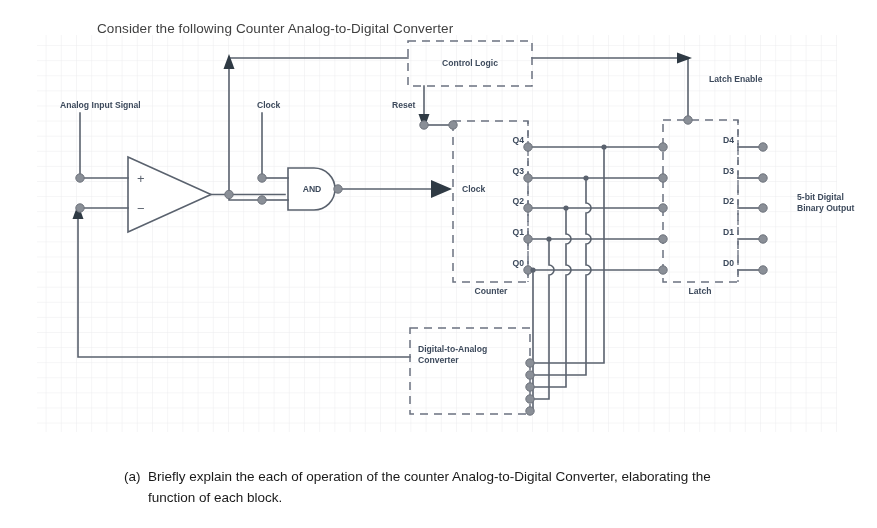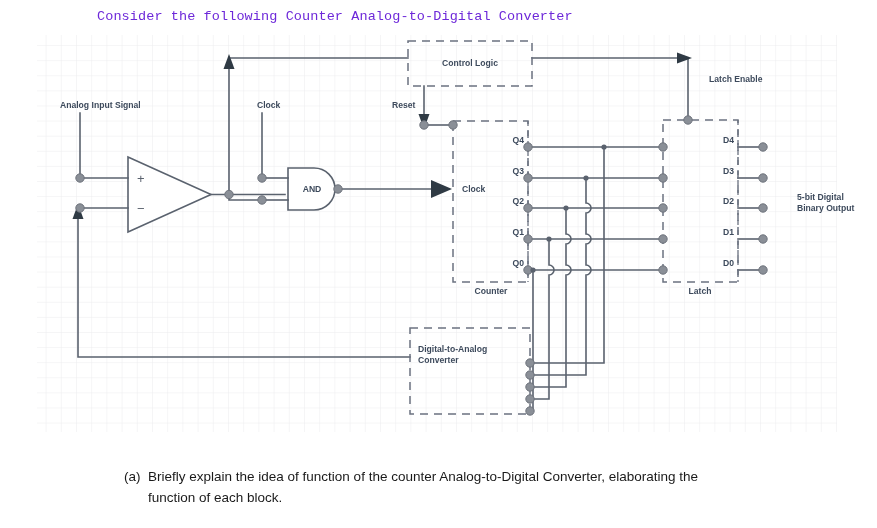--- a/index.html
+++ b/index.html
@@ -4,22 +4,22 @@
 <style>
   html,body{margin:0;padding:0;}
   body{
     width:877px;height:528px;background:#ffffff;
     font-family:"Liberation Sans",sans-serif;
     color:#000;overflow:hidden;position:relative;
   }
   #root{position:absolute;left:0;top:0;width:877px;height:528px;}
 
   .prompt-title{
-    position:absolute;left:97px;top:9px;
-    font-size:13.5px;color:#6d28d9;letter-spacing:.1px;white-space:nowrap;font-family:Liberation Mono, monospace;
+    position:absolute;left:97px;top:21px;
+    font-size:13.5px;color:#404040;letter-spacing:.1px;white-space:nowrap;
   }
 
   .diagram-wrap{position:absolute;left:0;top:30px;width:877px;height:410px;}
 
   svg.diagram{display:block;}
 
   .qa-block{
     position:absolute;left:124px;top:466px;width:700px;
     font-size:13.5px;line-height:21px;color:#1a1a1a;
   }
@@ -203,19 +203,19 @@
         <text x="137" y="183">−</text>
       </g>
 
     </svg>
   </div>
 
   <div class="qa-block">
     <div class="qa-row">
       <span class="qa-marker">(a)</span>
       <span class="qa-text">
-        <span>Briefly explain the idea of function of the counter Analog-to-Digital Converter, elaborating </span><span class="u">the</span><br>
+        <span>Briefly explain the each of operation of the counter Analog-to-Digital Converter, elaborating </span><span class="u">the</span><br>
         <span class="u">function of each block</span><span>.</span>
       </span>
     </div>
   </div>
 
 </div>
 
 </body></html>

